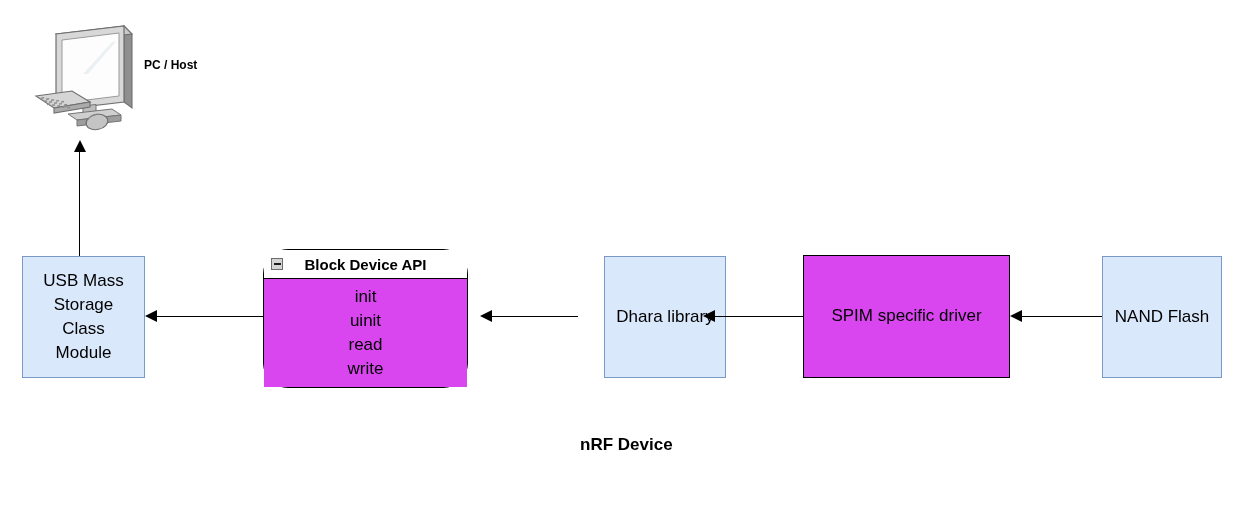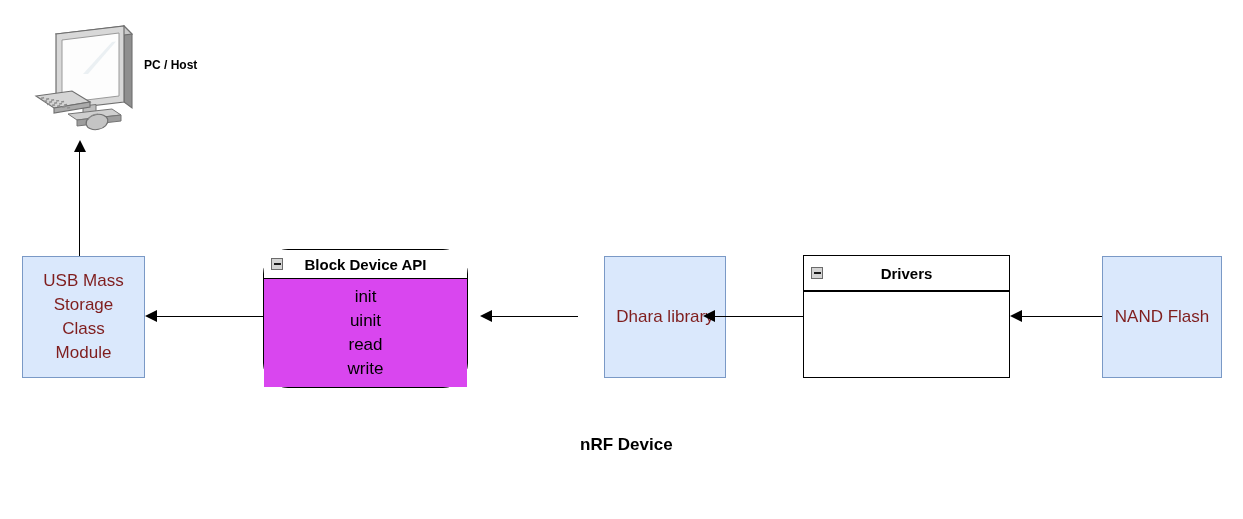--- a/index.html
+++ b/index.html
@@ -26,21 +26,21 @@
   }
   .blue-box {
     background: #dae8fc;
     border: 1px solid #7a99c6;
     display: flex;
     align-items: center;
     justify-content: center;
     text-align: center;
     font-size: 17px;
     line-height: 1.42;
-    color: #7f1d1d;
+    color: #000000;
   }
   .white-box {
     background: #ffffff;
     border: 1px solid #000000;
     display: flex;
     flex-direction: column;
   }
   .box-header {
     position: relative;
     display: flex;
@@ -214,25 +214,22 @@
   <div class="arrowhead left" style="left:480px; top:310px;"></div>
 
   <div class="node blue-box" style="left:604px; top:256px; width:122px; height:122px;">
     <span>Dhara library</span>
   </div>
 
   <div class="edge h" style="left:715px; top:315.5px; width:88px;"></div>
   <div class="arrowhead left" style="left:703px; top:310px;"></div>
 
   <div class="node white-box" style="left:803px; top:255px; width:207px; height:123px;">
-    <div class="box-header thick" style="height:36px;">
-      <span class="collapse-icon">
-        <span class="bar"></span>
-      </span>
-      <span>Drivers</span>
+    <div class="box-body single">
+      <div>SPIM specific driver</div>
     </div>
   </div>
 
   <div class="edge h" style="left:1022px; top:315.5px; width:80px;"></div>
   <div class="arrowhead left" style="left:1010px; top:310px;"></div>
 
   <div class="node blue-box" style="left:1102px; top:256px; width:120px; height:122px;">
     <span>NAND Flash</span>
   </div>
 

